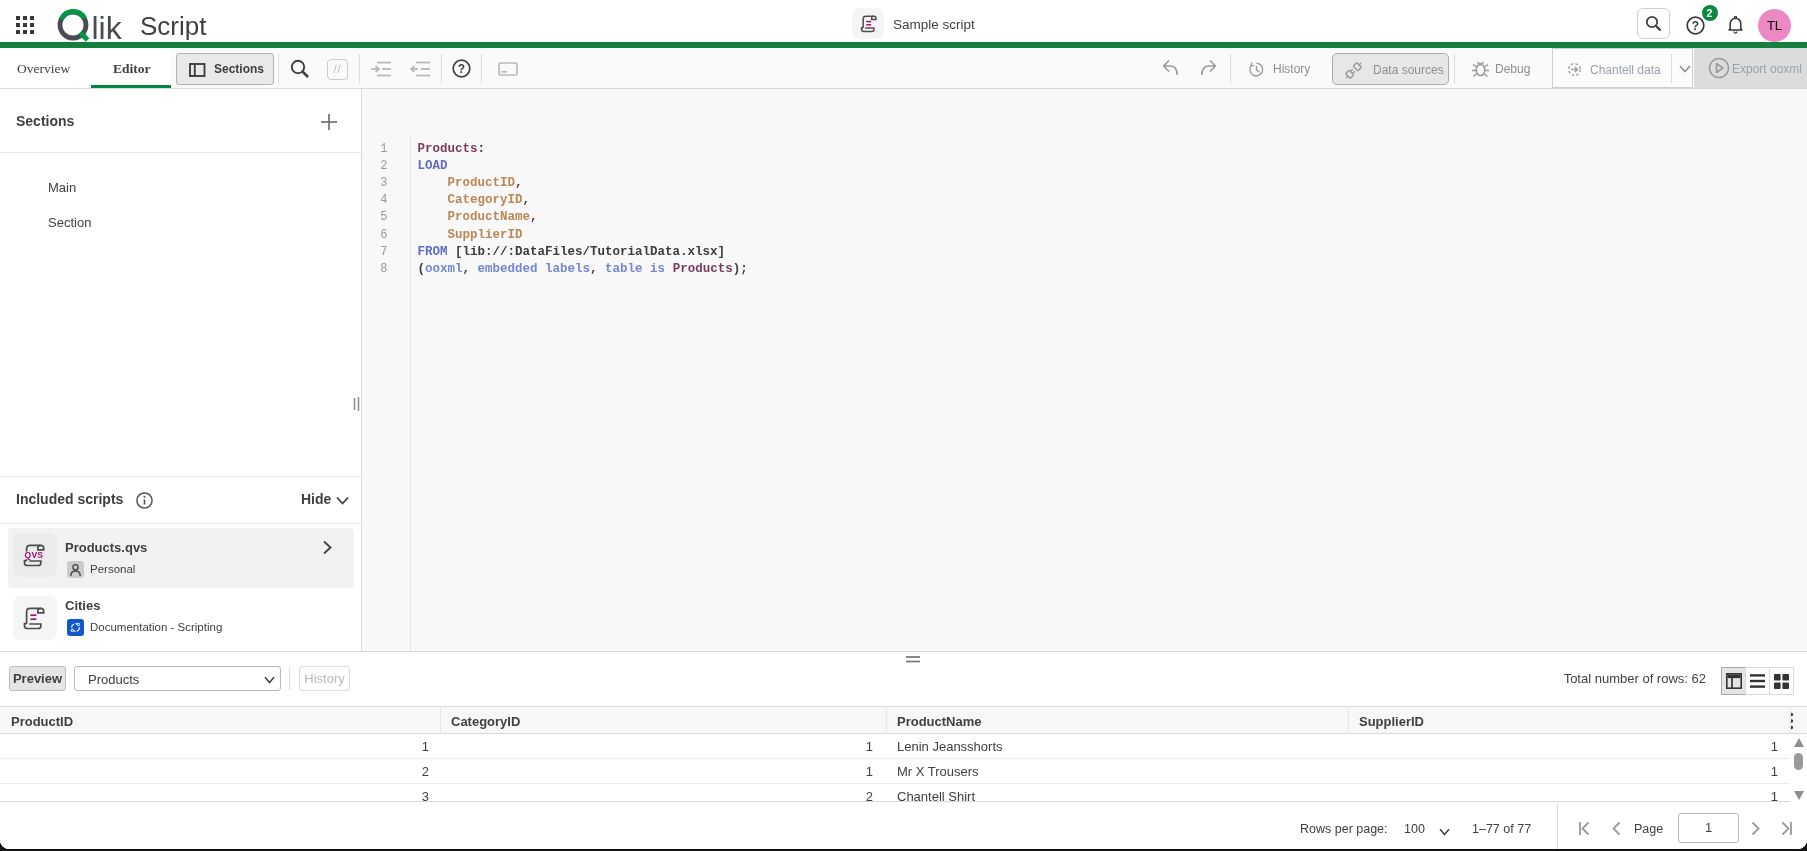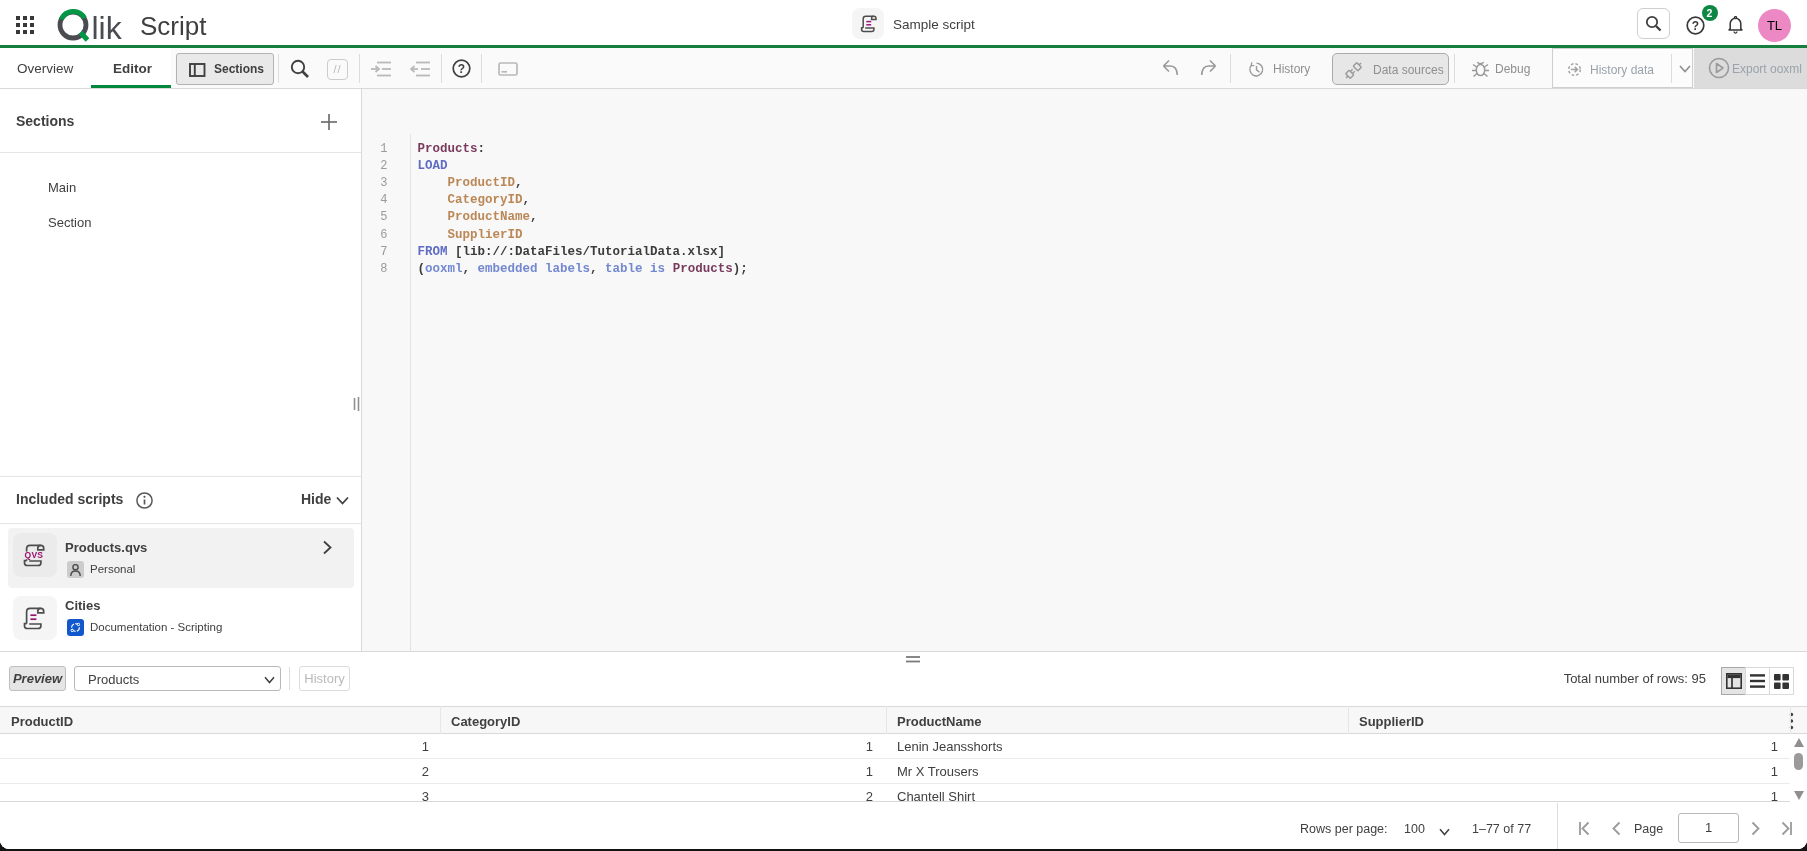--- a/index.html
+++ b/index.html
@@ -4,32 +4,32 @@
 <style>
 * { margin:0; padding:0; box-sizing:border-box; }
 html,body { width:1807px; height:851px; overflow:hidden; }
 body { font-family:"Liberation Sans", sans-serif; color:#404040; background:#131313; font-size:13px; }
 .app { position:relative; width:1807px; height:849px; background:#fff; border-radius:0 0 9px 9px; overflow:hidden; }
 .abs { position:absolute; }
 svg { display:block; }
 div { white-space:nowrap; }
 
 
-.hdr { position:absolute; left:0; top:0; width:1807px; height:48px; background:#fff; border-bottom:3px solid #15803d; }
+.hdr { position:absolute; left:0; top:0; width:1807px; height:48px; background:#fff; border-bottom:6px solid #15803d; }
 .hdr-title { position:absolute; left:140px; top:11px; font-size:26px; color:#3f3f3f; }
 .tile { position:absolute; background:#f5f5f5; border-radius:8px; }
 .sample-txt { position:absolute; left:893px; top:17px; font-size:13.5px; color:#404040; }
 .srchbtn { position:absolute; left:1637px; top:8px; width:33px; height:31px; border:1px solid #cfcfcf; border-radius:6px; background:#fff; }
 .avatar { position:absolute; left:1758px; top:9px; width:33px; height:33px; border-radius:50%; background:#ec89c4; color:#000000; font-size:13px; text-align:center; line-height:33px; }
 .badge { position:absolute; left:1701.5px; top:5px; width:16px; height:16px; border-radius:50%; background:#0c8742; color:#fff; font-size:10.5px; font-weight:bold; text-align:center; line-height:16px; }
 
 
 .tbar { position:absolute; left:0; top:48px; width:1807px; height:41px; background:#fafafa; border-bottom:1px solid #d9d9d9; }
 .tabzone { position:absolute; left:0; top:0; width:171px; height:40px; background:#fff; }
-.tab { position:absolute; top:13px; font-size:13.5px; color:#404040; }
+.tab { position:absolute; top:13px; font-size:13.5px; color:#404040;font-family:Liberation Serif, serif; }
 .tab-underline { position:absolute; left:91px; top:37px; width:80px; height:3px; background:#00873d; }
 .vsep { position:absolute; top:6px; width:1px; height:29px; background:#dcdcdc; }
 .sections-btn { position:absolute; left:176px; top:5px; width:98px; height:32px; background:#e9e9e9; border:1px solid #b3b3b3; border-radius:3px; }
 .sections-btn span { position:absolute; left:37px; top:8px; font-size:12px; font-weight:bold; color:#404040; }
 .slashbtn { position:absolute; left:327px; top:11px; width:21px; height:21px; border:1px solid #cccccc; border-radius:4px; font-size:11px; color:#b9b9b9; text-align:center; line-height:19px; letter-spacing:1px; }
 .tb-txt { position:absolute; top:14px; font-size:12px; color:#8f8f8f; }
 .ds-btn { position:absolute; left:1332px; top:5px; width:117px; height:32px; background:#e7e7e7; border:1px solid #ababab; border-radius:5px; }
 .pd-box { position:absolute; left:1552px; top:0px; width:141px; height:40px; border:1px solid #cfcfcf; background:#fcfcfc; }
 .exp { position:absolute; left:1694px; top:0px; width:113px; height:40px; background:#dcdcdc; }
 
@@ -54,21 +54,21 @@
 .openbtn span { position:absolute; left:11px; top:10px; font-size:11.5px; font-weight:bold; }
 .cancelbtn { position:absolute; left:873px; top:5px; width:50px; height:34px; background:#fdfdfd; border:1px solid #d6d6d6; border-radius:4px; }
 .cancelbtn span { position:absolute; left:8px; top:11px; font-size:11px; font-weight:bold; color:#404040; }
 .gutter { position:absolute; left:0; top:45px; width:49px; height:517px; border-right:1px solid #e3e3e3; }
 .code { position:absolute; left:55.5px; top:51.5px; font-family:"Liberation Mono", monospace; font-size:12.5px; font-weight:bold; line-height:17.2px; white-space:pre; color:#3c3c3c; }
 .lnums { position:absolute; left:0px; top:51.5px; width:25.5px; font-family:"Liberation Mono", monospace; font-size:12px; line-height:17.2px; color:#9b9b9b; text-align:right; white-space:pre; }
 .k { color:#5e6cc5; } .lbl { color:#7a3a5e; } .f { color:#bb8756; } .s { color:#7388d0; }
 
 
 .bottom { position:absolute; left:0; top:651px; width:1807px; height:200px; background:#fff; border-top:1px solid #d9d9d9; }
-.prevbtn { position:absolute; left:9px; top:14px; width:57px; height:25px; background:#e5e5e5; border:1px solid #bfbfbf; border-radius:3px; font-size:13px; font-weight:bold; color:#404040; text-align:center; line-height:23px;font-style:italic; }
+.prevbtn { position:absolute; left:9px; top:14px; width:57px; height:25px; background:#e5e5e5; border:1px solid #bfbfbf; border-radius:3px; font-size:13px; font-weight:bold; color:#404040; text-align:center; line-height:23px; }
 .prodsel { position:absolute; left:74px; top:14px; width:207px; height:25px; background:#fff; border:1px solid #b9b9b9; border-radius:3px; }
 .prodsel span { position:absolute; left:13px; top:5px; font-size:13px; color:#404040; }
 .outbtn { position:absolute; left:299px; top:14px; width:51px; height:25px; background:#fff; border:1px solid #dcdcdc; border-radius:3px; font-size:13px; color:#b9b9b9; text-align:center; line-height:23px; }
 .totrows { position:absolute; right:101px; top:19px; font-size:13px; color:#404040; }
 .viewcell { position:absolute; top:15px; width:25px; height:28px; background:#fff; border:1px solid #d9d9d9; }
 
 
 .thead { position:absolute; left:0; top:54px; width:1807px; height:28px; background:#f7f7f7; border-top:1px solid #d9d9d9; border-bottom:1px solid #d9d9d9; }
 .th { position:absolute; top:7px; font-size:13px; font-weight:bold; color:#404040; }
 .tcolb { position:absolute; top:54px; width:1px; height:96px; background:#e6e6e6; }
@@ -231,21 +231,21 @@
       </g>
     </svg>
     <div class="tb-txt" style="left:1495px">Debug</div>
     <div class="pd-box">
       <svg class="abs" style="left:13px;top:12px" width="17" height="17" viewBox="0 0 17 17">
         <g stroke="#a3a3a3" stroke-width="1.5" fill="none">
           <circle cx="8.5" cy="8.5" r="5.8" stroke-dasharray="2.6 2"></circle>
           <path d="M4.8 8.5 H11 M8.7 5.9 L11.5 8.5 L8.7 11.1"></path>
         </g>
       </svg>
-      <span class="abs" style="left:37px;top:14px;font-size:12px;color:#9aa2ab;white-space:nowrap">History data</span>
+      <span class="abs" style="left:37px;top:14px;font-size:12px;color:#9aa2ab;white-space:nowrap">Chantell data</span>
       <div class="vsep" style="left:118px;top:5px"></div>
       <svg class="abs" style="left:126px;top:16px" width="12" height="8" viewBox="0 0 12 8">
         <path d="M1 1 L6 6.5 L11 1" fill="none" stroke="#8f8f8f" stroke-width="1.6"></path>
       </svg>
     </div>
     <div class="exp">
       <svg class="abs" style="left:14px;top:9px" width="22" height="22" viewBox="0 0 22 22">
         <circle cx="11" cy="11" r="9.5" fill="none" stroke="#9a9a9a" stroke-width="1.6"></circle>
         <path d="M8.5 6.5 L15 11 L8.5 15.5 Z" fill="none" stroke="#9a9a9a" stroke-width="1.6" stroke-linejoin="round"></path>
       </svg>
@@ -351,21 +351,21 @@
     </svg>
     <div class="prevbtn">Preview</div>
     <div class="prodsel">
       <span>Products</span>
       <svg class="abs" style="left:189px;top:9px" width="11" height="8" viewBox="0 0 11 8">
         <path d="M1 1.2 L5.5 6.5 L10 1.2" fill="none" stroke="#404040" stroke-width="1.5"></path>
       </svg>
     </div>
     <div class="vsep" style="left:289px;top:15px;height:23px"></div>
     <div class="outbtn">History</div>
-    <div class="totrows">Total number of rows: 95</div>
+    <div class="totrows">Total number of rows: 62</div>
     <div class="viewcell" style="left:1721px;background:#e4e4e4;border-color:#a8a8a8"></div>
     <div class="viewcell" style="left:1745px"></div>
     <div class="viewcell" style="left:1769px"></div>
     <svg class="abs" style="left:1726px;top:21px" width="16" height="16" viewBox="0 0 16 16">
       <rect x="0.8" y="0.8" width="14.4" height="14.4" fill="none" stroke="#333" stroke-width="1.6"></rect>
       <rect x="1.5" y="1.5" width="13" height="3.6" fill="#333"></rect>
       <line x1="6" y1="5" x2="6" y2="15" stroke="#333" stroke-width="1.7"></line>
     </svg>
     <svg class="abs" style="left:1750px;top:22px" width="15" height="14" viewBox="0 0 15 14">
       <g stroke="#333" stroke-width="2.4">

